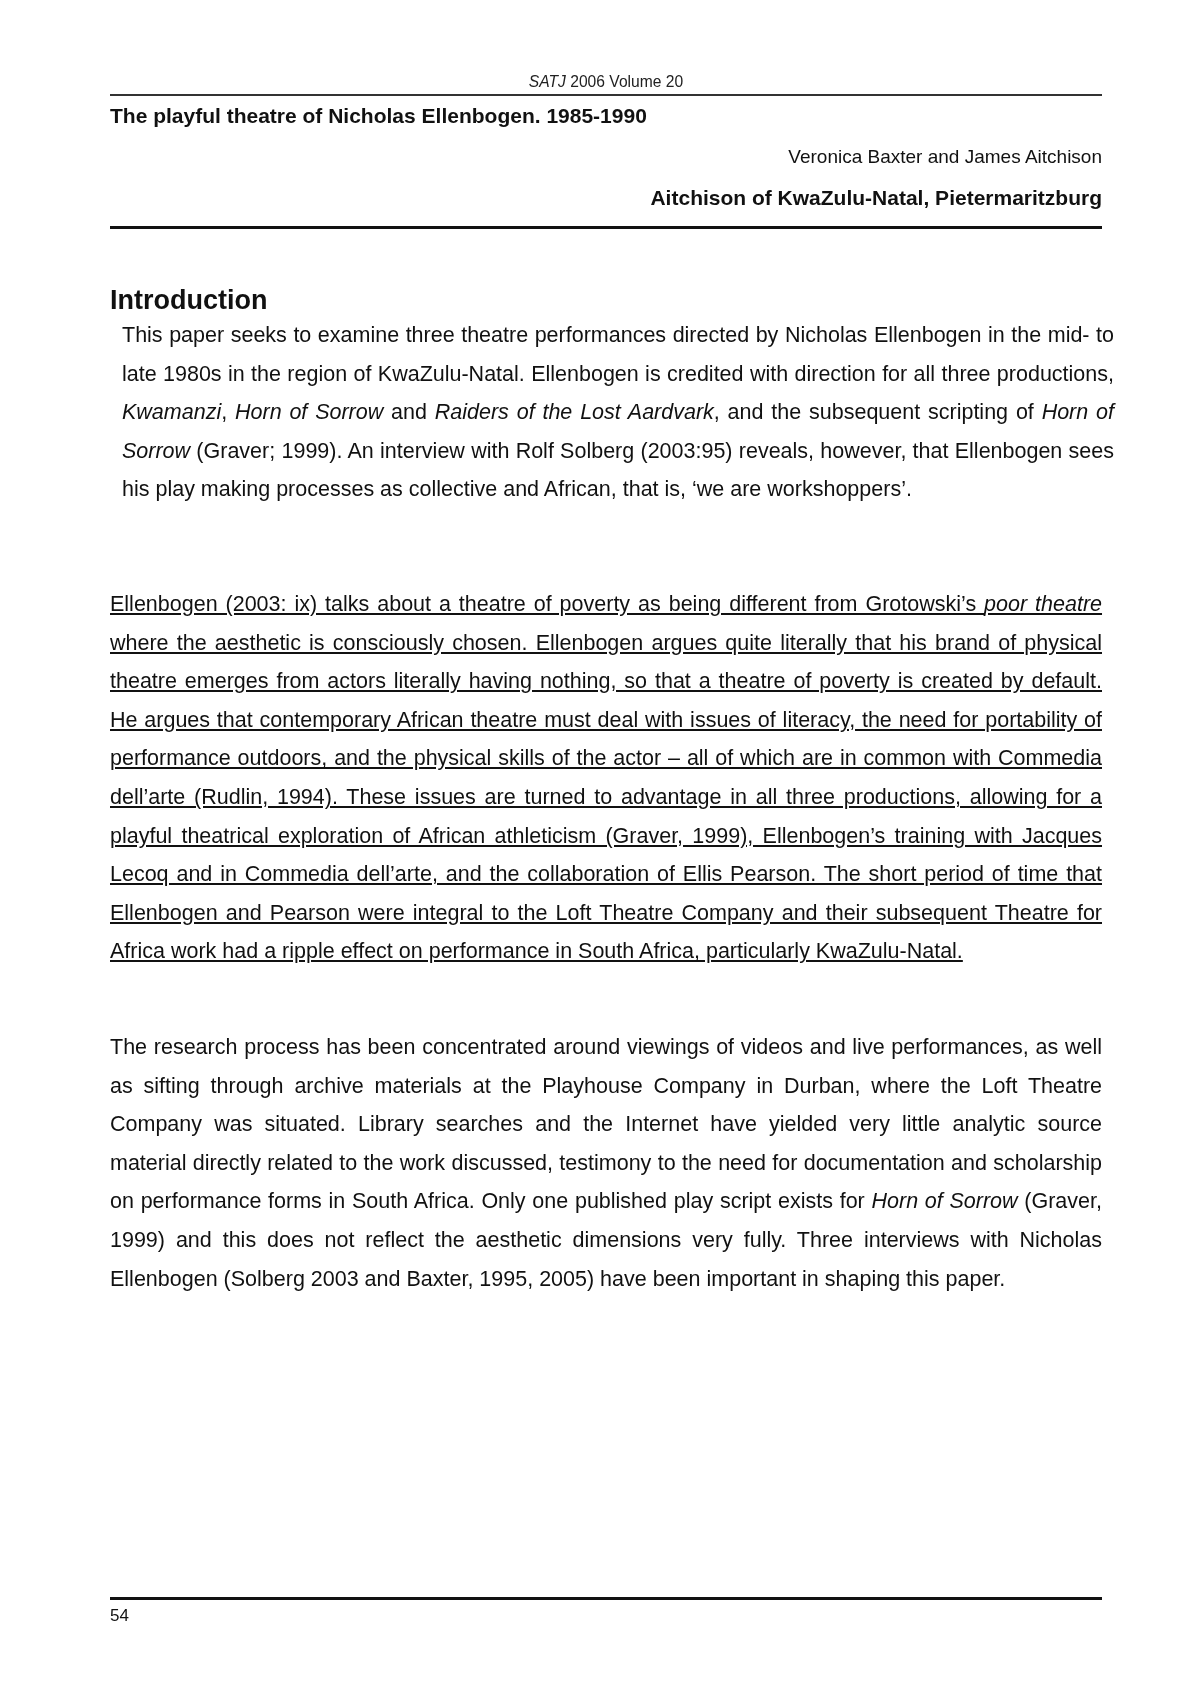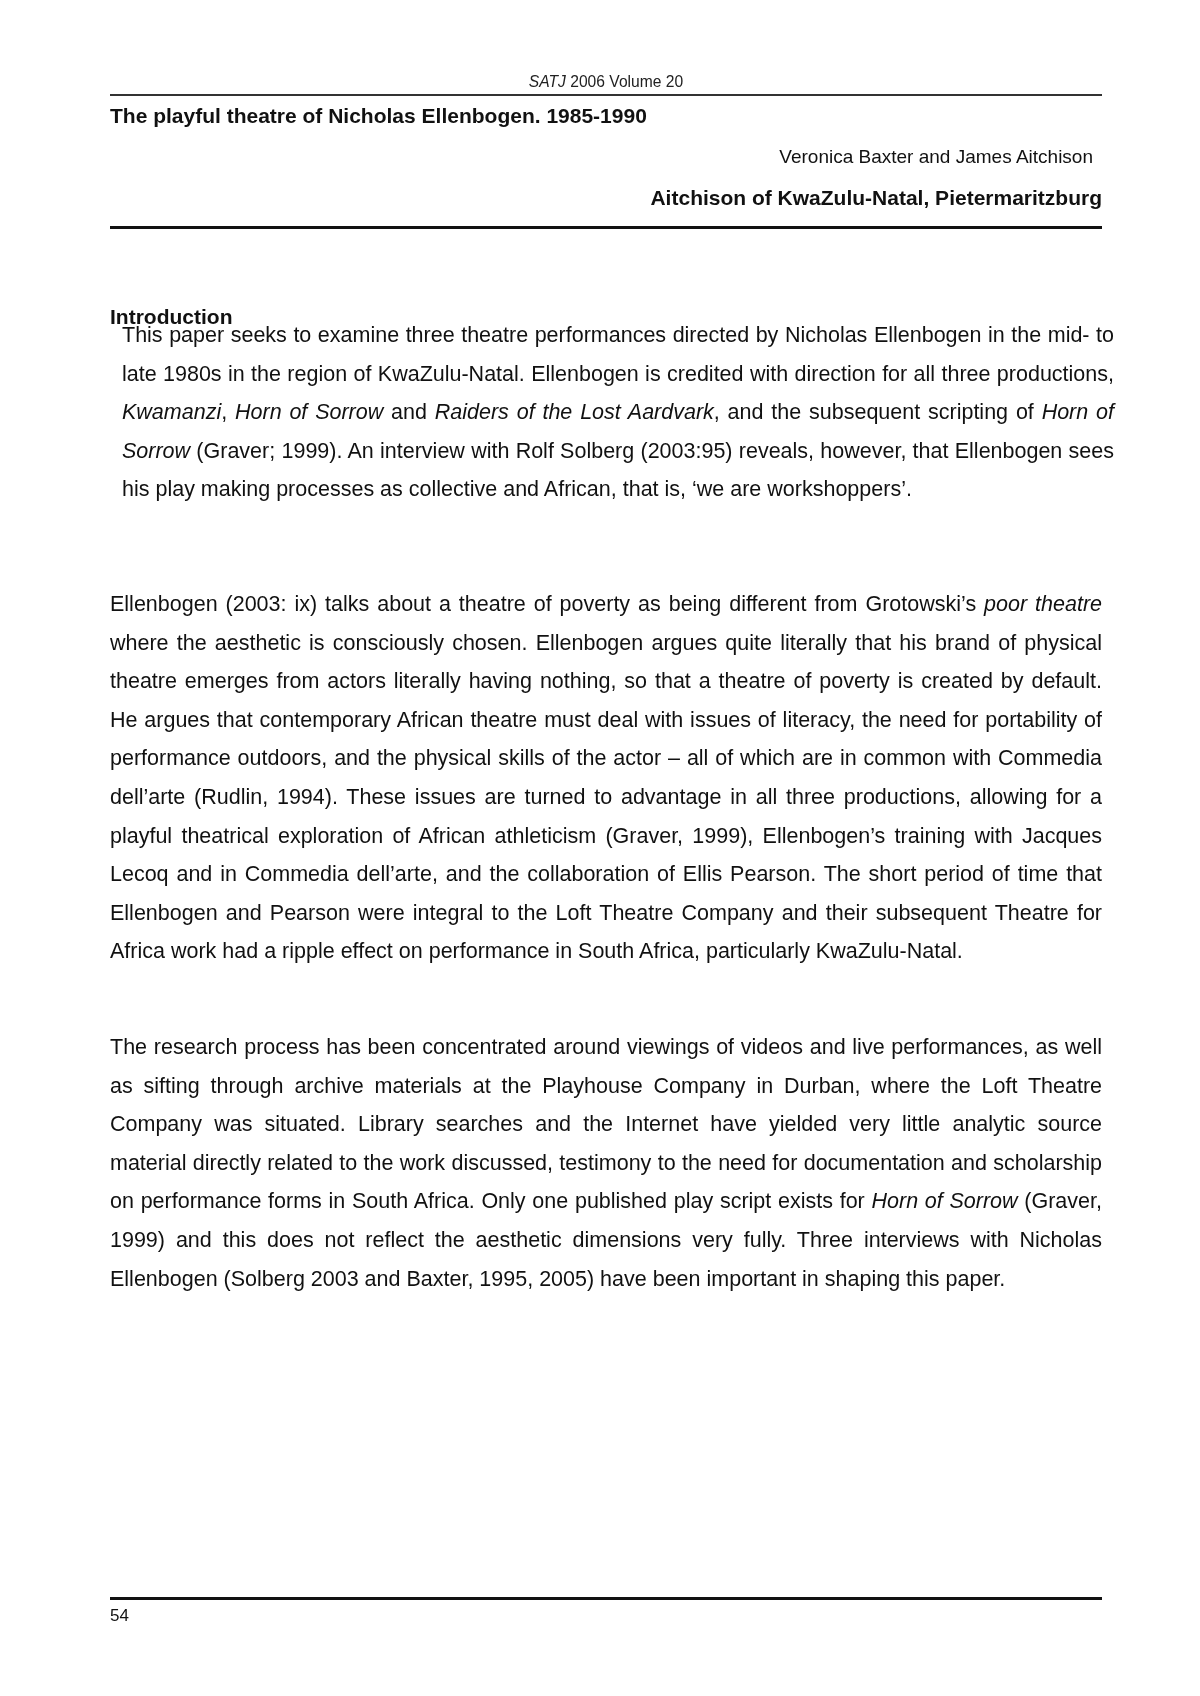--- a/index.html
+++ b/index.html
@@ -4,29 +4,29 @@
 <style>
   html, body { margin:0; padding:0; background:#ffffff; }
   body { width:1200px; height:1696px; position:relative; overflow:hidden;
     font-family:"Liberation Sans", sans-serif; color:#111; }
   .page { position:absolute; left:110px; top:0; width:992px; }
   .running-head { position:absolute; top:72px; left:0; width:992px; text-align:center;
     font-size:17px; color:#222; transform:scaleX(0.92); }
   .running-head i { font-style:italic; }
   .rule-top { position:absolute; top:94px; left:0; width:992px; height:2px; background:#333; }
   .title { position:absolute; top:104px; left:0; font-size:21px; font-weight:bold; letter-spacing:0px; }
-  .authors { position:absolute; top:146px; right:9px; font-size:19px; text-align:right; }
+  .authors { position:absolute; top:146px; right:0; font-size:19px; text-align:right; }
   .affil { position:absolute; top:186px; right:0; font-size:21px; font-weight:bold; text-align:right; }
   .rule-head { position:absolute; top:226px; left:0; width:992px; height:3px; background:#111; }
-  .section-head { position:absolute; top:285px; left:0; font-size:21px; font-weight:bold;margin-top:20px; }
+  .section-head { position:absolute; top:285px; left:0; font-size:27px; font-weight:bold; }
   .para { position:absolute; left:0; width:992px; font-size:21.5px; line-height:38.6px;
     text-align:justify; }
   .para i { font-style:italic; }
   .p1 { top:316px;margin-left:12px; }
-  .p2 { top:585px; }
+  .p2 { top:585px;text-decoration:underline; }
   .p3 { top:1028px; }
   .rule-foot { position:absolute; top:1597px; left:0; width:992px; height:3px; background:#111; }
   .page-num { position:absolute; top:1606px; left:0; font-size:17px; }
 </style>
 </head>
 <body>
 
 <div class="page">
   <div class="running-head"><i>SATJ</i><span> 2006 Volume 20</span></div>
   <div class="rule-top"></div>

